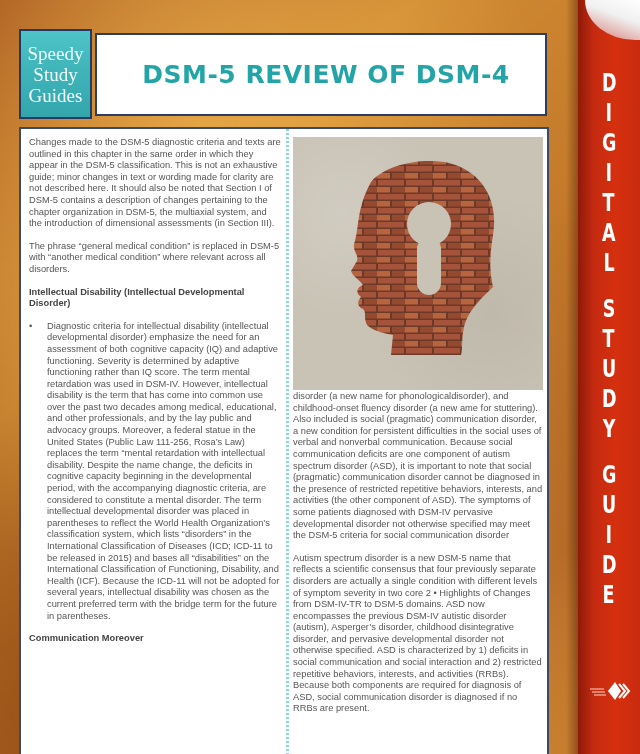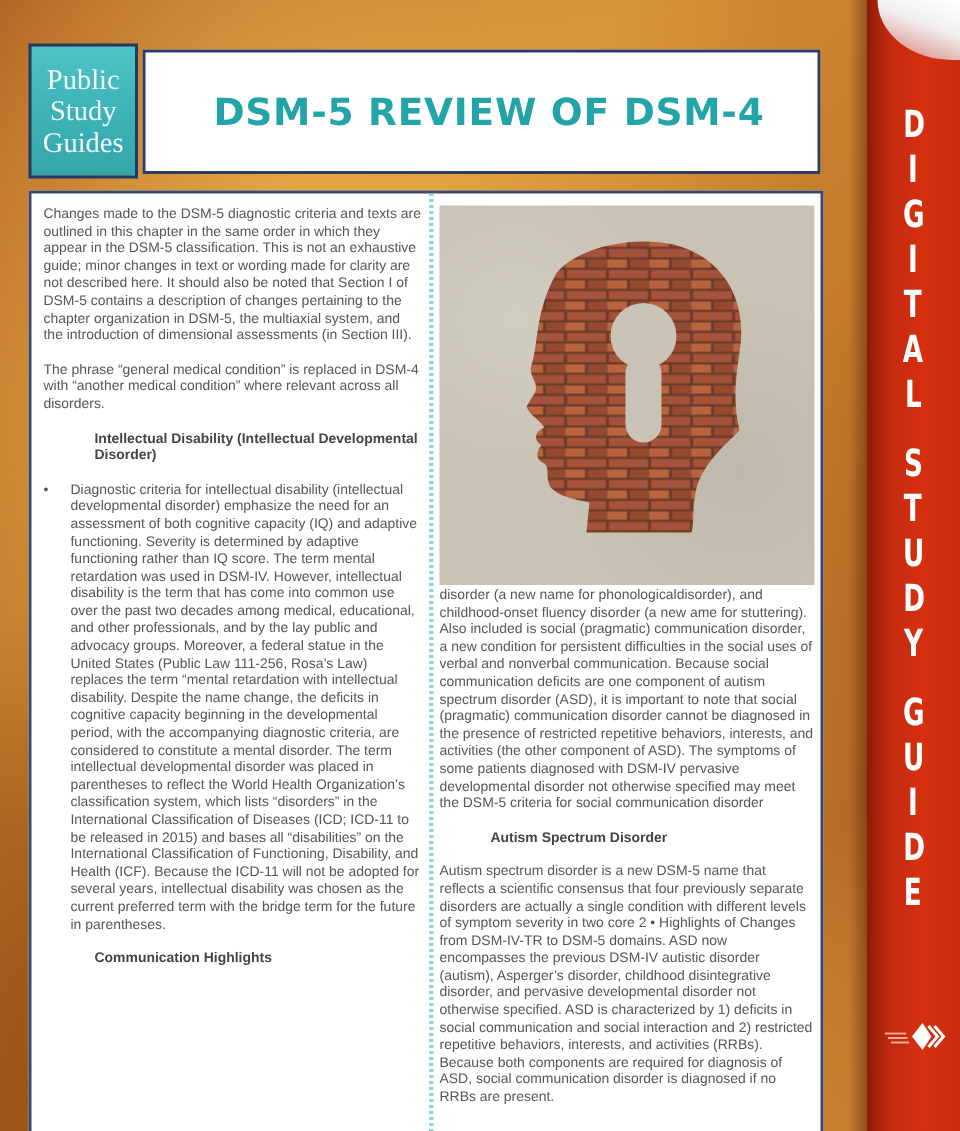--- a/index.html
+++ b/index.html
@@ -43,21 +43,21 @@
   }
   .col-divider {
     position: absolute; left: 265px; top: 0; width: 3px; height: 100%;
     background: repeating-linear-gradient(180deg, #8fd6db 0 2px, #ffffff 2px 4px);
   }
   .col { position: absolute; font-size: 9.3px; line-height: 11.6px; color: #555; }
   .col-left { left: 8px; top: 8px; width: 252px; }
   .col-right { left: 272px; top: 262px; width: 250px; }
   .col p { margin-bottom: 11px; }
   .h-teal { color: #2aaab0; font-weight: bold; margin-bottom: 11px; }
-  .h-dark { color: #444; font-weight: bold; margin-bottom: 11px; margin-left: 34px; }
+  .h-dark { color: #444; font-weight: bold; margin-bottom: 11px; }
   .bullet { display: flex; margin-bottom: 11px; }
   .bullet .dot { width: 18px; flex-shrink: 0; }
 
   
   .figure {
     position: absolute; left: 272px; top: 8px; width: 250px; height: 253px;
     background:
       radial-gradient(circle at 20% 30%, rgba(255,255,255,0.15), rgba(0,0,0,0) 40%),
       radial-gradient(circle at 80% 70%, rgba(120,110,90,0.12), rgba(0,0,0,0) 45%),
       #c9c3b6;
@@ -88,62 +88,61 @@
   }
   .spine-gap { height: 16px; }
   .spine-logo { position: absolute; left: 588px; top: 680px; width: 48px; height: 22px; }
 </style>
 </head>
 <body>
 
 <div class="cover"></div>
 
 <div class="logo">
-  <div>Public</div>
+  <div>Speedy</div>
   <div>Study</div>
   <div>Guides</div>
 </div>
 
 <div class="title-box">
   <div class="title-line">DSM-5 REVIEW OF DSM-4</div>
 </div>
 
 <div class="page">
   <div class="col-divider"></div>
 
   <div class="col col-left">
     <p>Changes made to the DSM-5 diagnostic criteria and texts are outlined in this chapter in the same order in which they appear in the DSM-5 classification. This is not an exhaustive guide; minor changes in text or wording made for clarity are not described here. It should also be noted that Section I of DSM-5 contains a description of changes pertaining to the chapter organization in DSM-5, the multiaxial system, and the introduction of dimensional assessments (in Section III).</p>
-    <p>The phrase “general medical condition” is replaced in DSM-4 with “another medical condition” where relevant across all disorders.</p>
+    <p>The phrase “general medical condition” is replaced in DSM-5 with “another medical condition” where relevant across all disorders.</p>
     <div class="h-dark">Intellectual Disability (Intellectual Developmental Disorder)</div>
     <div class="bullet">
       <span class="dot">•</span>
       <span>Diagnostic criteria for intellectual disability (intellectual developmental disorder) emphasize the need for an assessment of both cognitive capacity (IQ) and adaptive functioning. Severity is determined by adaptive functioning rather than IQ score. The term mental retardation was used in DSM-IV. However, intellectual disability is the term that has come into common use over the past two decades among medical, educational, and other professionals, and by the lay public and advocacy groups. Moreover, a federal statue in the United States (Public Law 111-256, Rosa’s Law) replaces the term “mental retardation with intellectual disability. Despite the name change, the deficits in cognitive capacity beginning in the developmental period, with the accompanying diagnostic criteria, are considered to constitute a mental disorder. The term intellectual developmental disorder was placed in parentheses to reflect the World Health Organization’s classification system, which lists “disorders” in the International Classification of Diseases (ICD; ICD-11 to be released in 2015) and bases all “disabilities” on the International Classification of Functioning, Disability, and Health (ICF). Because the ICD-11 will not be adopted for several years, intellectual disability was chosen as the current preferred term with the bridge term for the future in parentheses.</span>
     </div>
-    <div class="h-dark">Communication Highlights</div>
+    <div class="h-dark">Communication Moreover</div>
   </div>
 
   <div class="figure">
     <svg width="250" height="253" viewBox="0 0 250 253">
       <defs>
         <pattern id="bricks" width="28" height="14" patternUnits="userSpaceOnUse">
           <rect width="28" height="14" fill="#6b3a28"></rect>
           <rect x="1" y="1" width="26" height="5.5" fill="#a5533a"></rect>
           <rect x="-13" y="8" width="26" height="5.5" fill="#b8643f"></rect>
           <rect x="15" y="8" width="26" height="5.5" fill="#95492f"></rect>
         </pattern>
       </defs>
       <path d="M78 45 C92 28 128 20 156 26 C188 34 206 62 200 98 C197 118 196 132 200 150 C190 160 178 170 172 186 C168 200 170 212 168 218 L98 218 L100 198 C90 196 80 194 74 188 C70 180 74 176 70 172 C64 170 64 164 68 160 C62 156 64 150 70 148 C66 142 60 140 58 134 L64 124 C66 116 58 114 62 104 C66 90 64 70 78 45 Z" fill="url(#bricks)"></path>
       <circle cx="136" cy="87" r="22" fill="#c9c3b6"></circle>
       <rect x="124" y="100" width="24" height="58" rx="12" fill="#c9c3b6"></rect>
     </svg>
   </div>
 
   <div class="col col-right">
     <p>disorder (a new name for phonologicaldisorder), and childhood-onset fluency disorder (a new ame for stuttering). Also included is social (pragmatic) communication disorder, a new condition for persistent difficulties in the social uses of verbal and nonverbal communication. Because social communication deficits are one component of autism spectrum disorder (ASD), it is important to note that social (pragmatic) communication disorder cannot be diagnosed in the presence of restricted repetitive behaviors, interests, and activities (the other component of ASD). The symptoms of some patients diagnosed with DSM-IV pervasive developmental disorder not otherwise specified may meet the DSM-5 criteria for social communication disorder</p>
-    <div class="h-dark">Autism Spectrum Disorder</div>
     <p>Autism spectrum disorder is a new DSM-5 name that reflects a scientific consensus that four previously separate disorders are actually a single condition with different levels of symptom severity in two core 2 • Highlights of Changes from DSM-IV-TR to DSM-5 domains. ASD now encompasses the previous DSM-IV autistic disorder (autism), Asperger’s disorder, childhood disintegrative disorder, and pervasive developmental disorder not otherwise specified. ASD is characterized by 1) deficits in social communication and social interaction and 2) restricted repetitive behaviors, interests, and activities (RRBs). Because both components are required for diagnosis of ASD, social communication disorder is diagnosed if no RRBs are present.</p>
   </div>
 </div>
 
 <div class="spine-shadow"></div>
 <div class="spine"></div>
 <div class="curl"></div>
 
 <div class="spine-letters">
   <div class="spine-letter">D</div>

